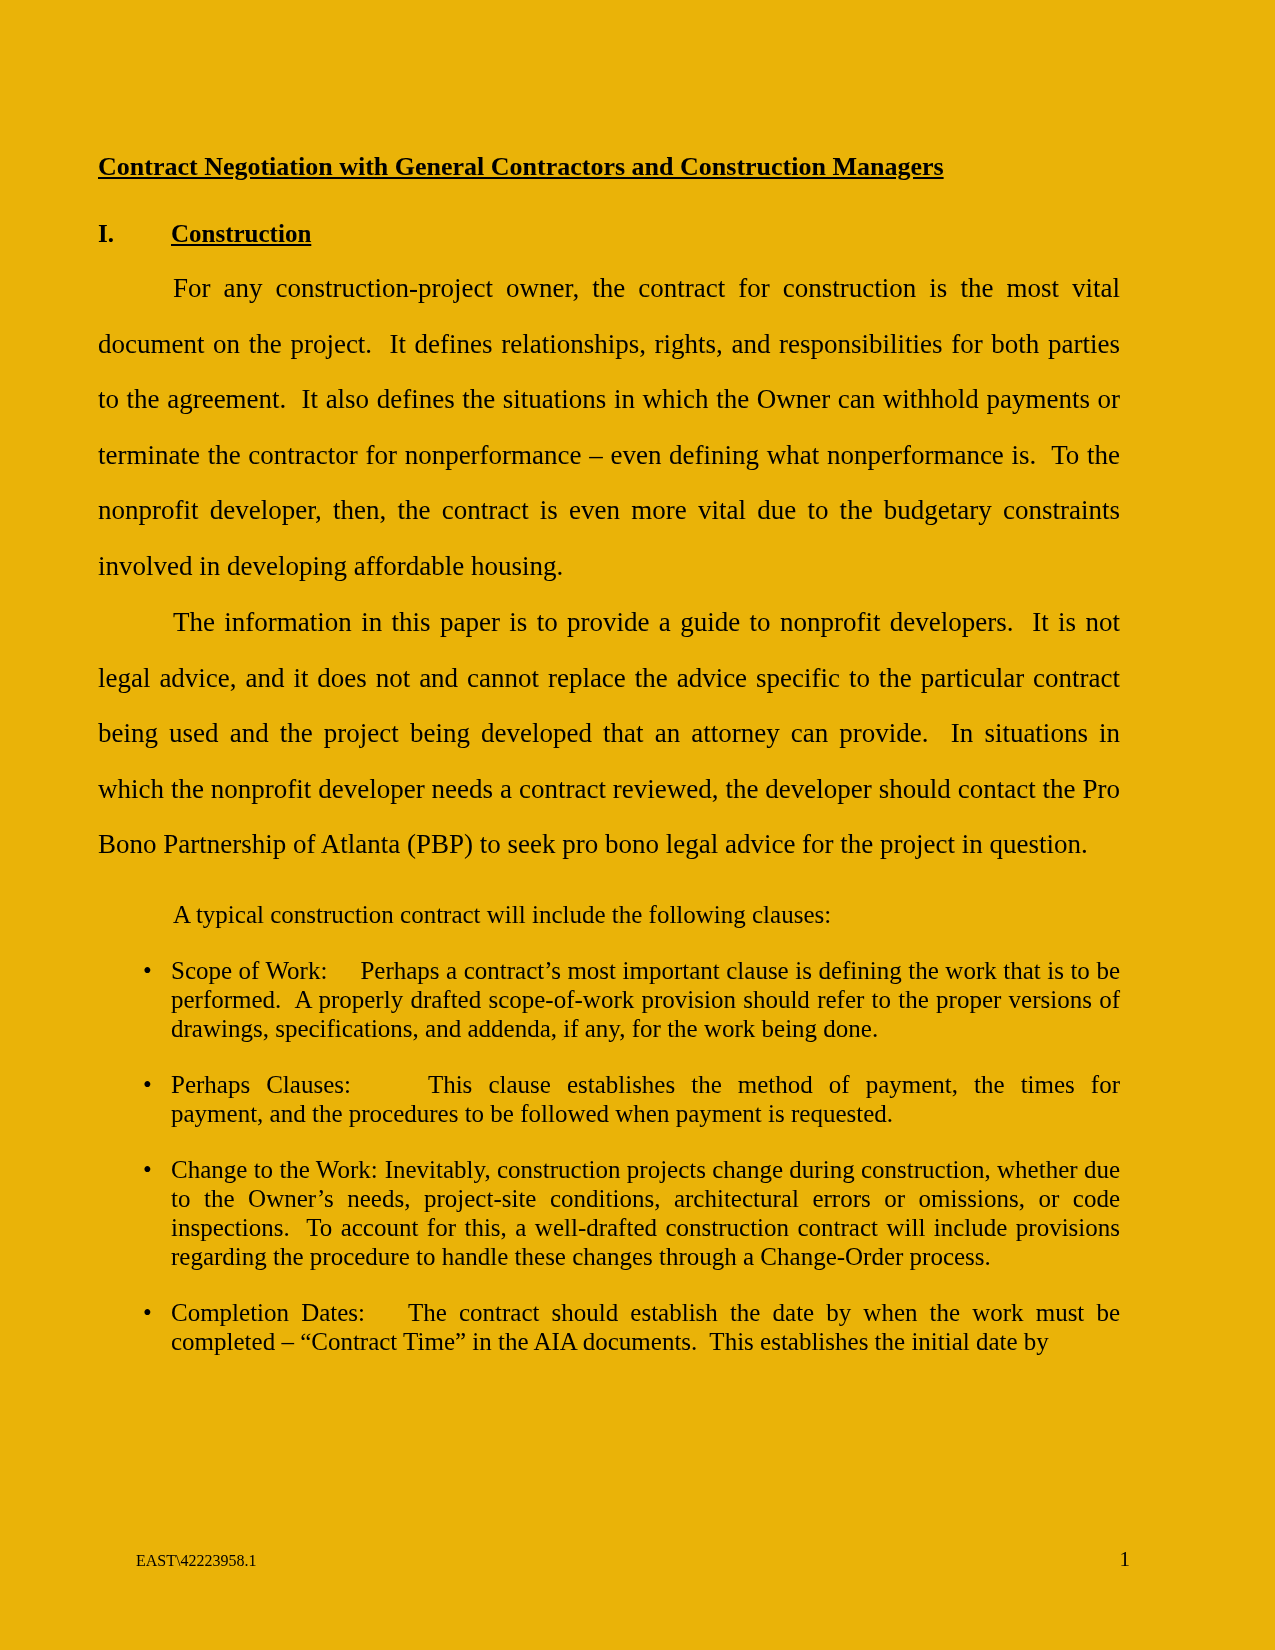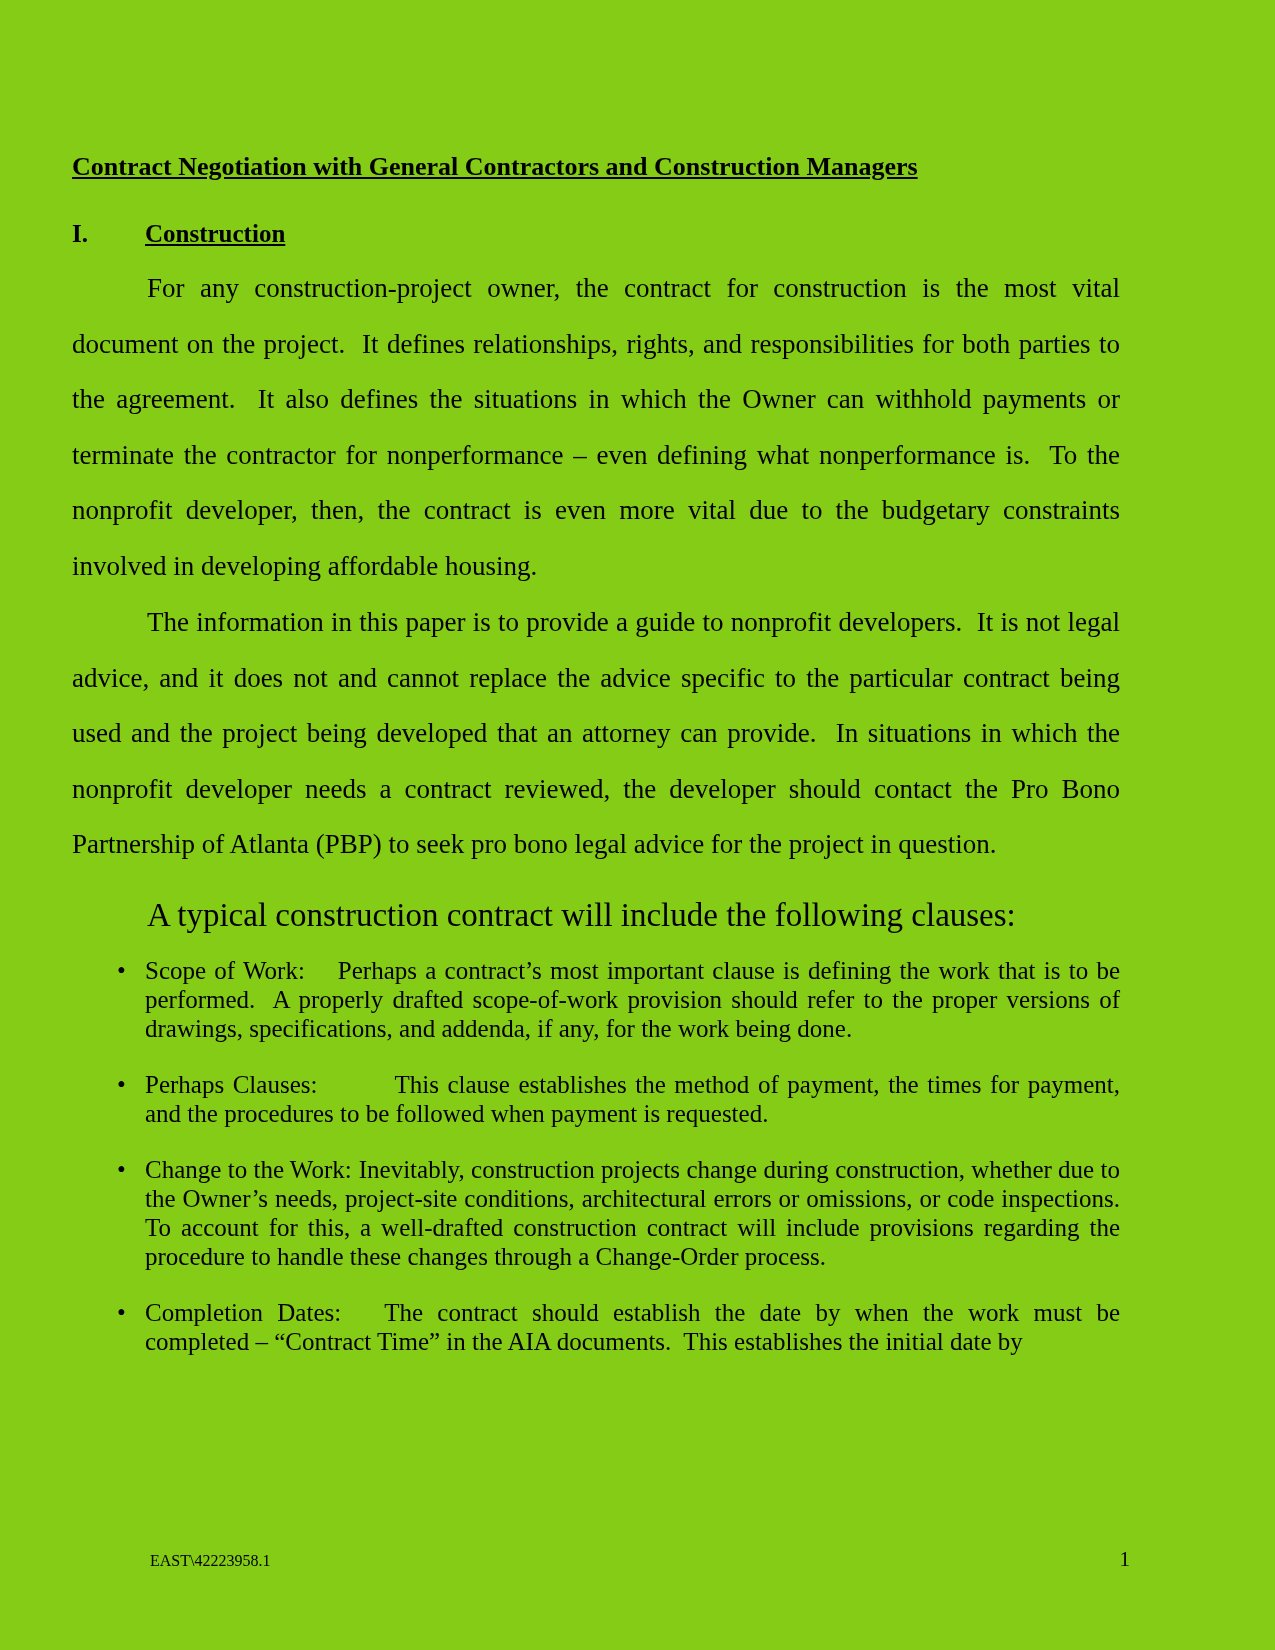--- a/index.html
+++ b/index.html
@@ -3,54 +3,54 @@
 <meta charset="utf-8">
 <style>
   html,body{margin:0;padding:0}
   body{
     width:1275px;height:1650px;background:#ffffff;color:#000;
     font-family:"Liberation Serif","DejaVu Serif",serif;
     -webkit-font-smoothing:antialiased;
   }
   .page{
     position:relative;width:1275px;height:1650px;box-sizing:border-box;
-    padding:151px 155px 0 72px;background:#84cc16;overflow:hidden;
+    padding:151px 155px 0 98px;background:#eab308;overflow:hidden;
   }
   .title{
     margin:0;font-size:26px;font-weight:bold;line-height:32px;
   }
   .title .u{text-decoration:underline}
   .sec-heading{
     font-size:25px;font-weight:bold;line-height:30px;margin:36px 0 0 0;
   }
   .sec-heading.h2{margin-top:29px}
   .sec-heading .num{display:inline-block;width:73px}
   .sec-heading .txt{text-decoration:underline}
   p.body{
     margin:12px 0 0 0;font-size:27px;line-height:55.5px;
     text-align:justify;text-indent:75px;white-space:pre-wrap;
   }
   p.body.p2{margin-top:1px}
   p.intro{
-    margin:27px 0 0 0;font-size:33px;line-height:30px;text-indent:75px;white-space:pre-wrap;
+    margin:27px 0 0 0;font-size:25px;line-height:30px;text-indent:75px;white-space:pre-wrap;
   }
   ul.bullets{list-style:none;margin:26px 0 0 0;padding:0}
   .bullets li{
     position:relative;padding-left:73px;font-size:25px;line-height:29px;
     text-align:justify;white-space:pre-wrap;
   }
   .bullets li + li{margin-top:27px}
   .marker{position:absolute;left:45px;top:0;white-space:normal}
   .tab{display:inline-block;height:1px}
   .t1{width:33px}
   .t2{width:77px}
   .t3{width:7px}
   .t4{width:43px}
   .footer{
-    position:absolute;left:150px;right:145px;top:1547px;
+    position:absolute;left:136px;right:145px;top:1547px;
     display:flex;justify-content:space-between;align-items:baseline;
   }
   .doc-id{font-size:16px}
   .page-num{font-size:21px}
 </style>
 </head>
 <body>
 
 <div class="page">
 

